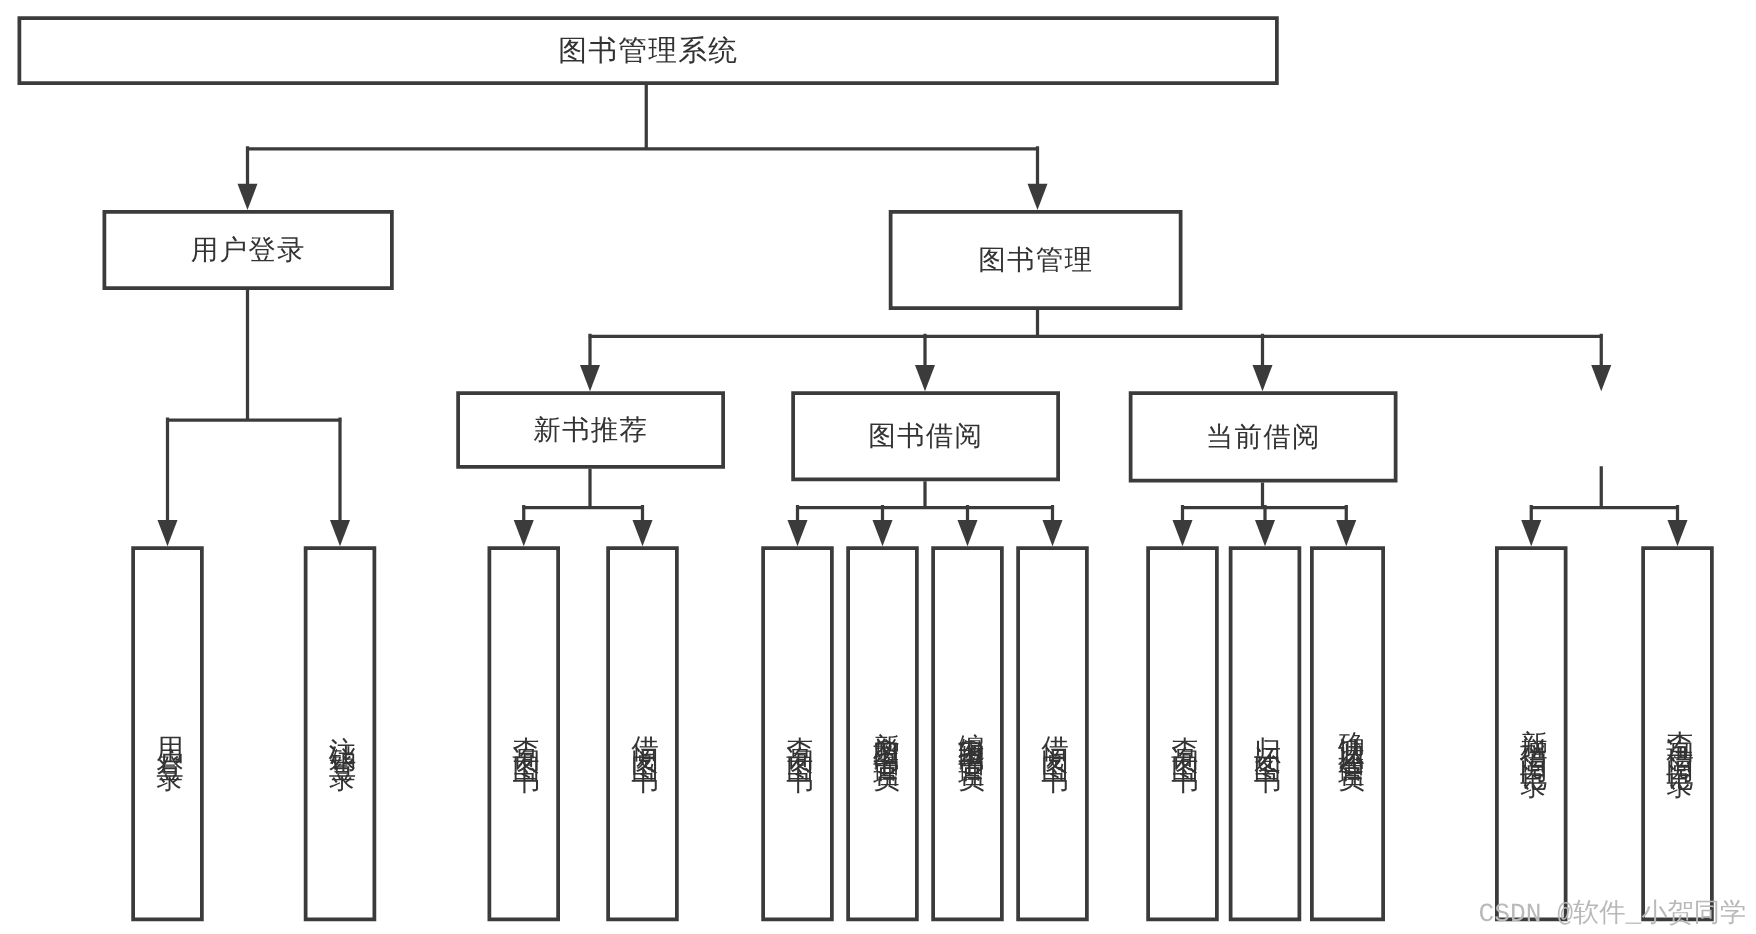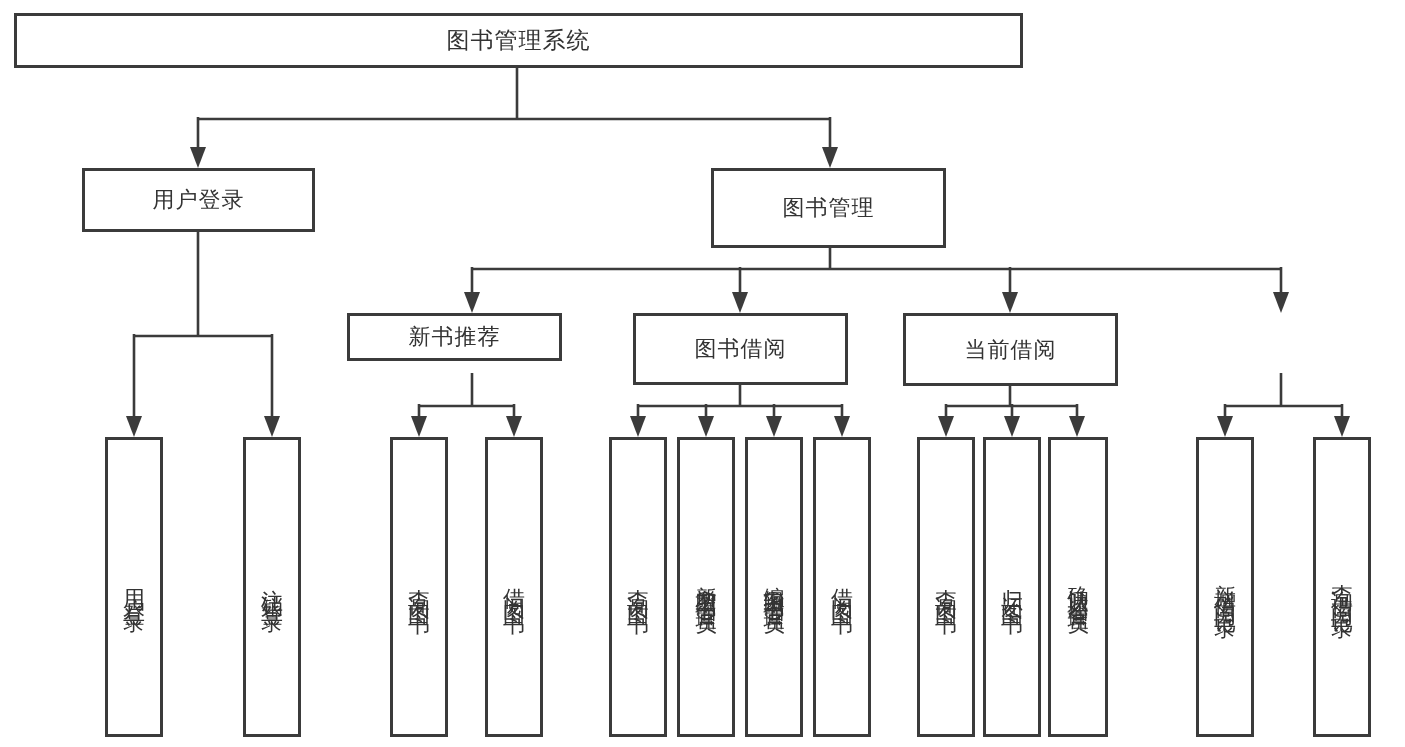--- a/index.html
+++ b/index.html
@@ -2,21 +2,21 @@
 <html><head>
 <meta charset="utf-8">
 <style>
   html, body { margin: 0; padding: 0; background: #ffffff; }
   #canvas {
     position: relative;
     width: 1405px;
     height: 747px;
     background: #ffffff;
     overflow: hidden;
-    font-family: Liberation Sans, sans-serif;
+    font-family: Liberation Mono, monospace;
     border-radius: 20px;
   }
   #connectors {
     position: absolute;
     left: 0; top: 0;
     z-index: 0;
   }
   #connectors line { stroke: #3b3b3b; stroke-width: 2.6; }
   #connectors polygon { fill: #3b3b3b; }
   .hbox {
@@ -140,21 +140,21 @@
     <span>图书管理系统</span>
   </div>
 
   <div class="hbox" style="left:82px;top:168px;width:233px;height:64px">
     <span>用户登录</span>
   </div>
   <div class="hbox" style="left:711px;top:168px;width:235px;height:80px">
     <span>图书管理</span>
   </div>
 
-  <div class="hbox" style="left:347px;top:313px;width:215px;height:48px">
+  <div class="hbox" style="left:365px;top:313px;width:215px;height:62px">
     <span>新书推荐</span>
   </div>
   <div class="hbox" style="left:633px;top:313px;width:215px;height:72px">
     <span>图书借阅</span>
   </div>
   <div class="hbox" style="left:903px;top:313px;width:215px;height:73px">
     <span>当前借阅</span>
   </div>
 
   <div class="vbox" style="left:105px">
@@ -194,14 +194,15 @@
     <span>确认归还（管理员）</span>
   </div>
 
   <div class="vbox med" style="left:1196px">
     <span>新增借阅记录</span>
   </div>
   <div class="vbox med" style="left:1313px">
     <span>查询借阅记录</span>
   </div>
 
+  <div id="watermark">CSDN @软件_小贺同学</div>
 
 </div>
 
 </body></html>

